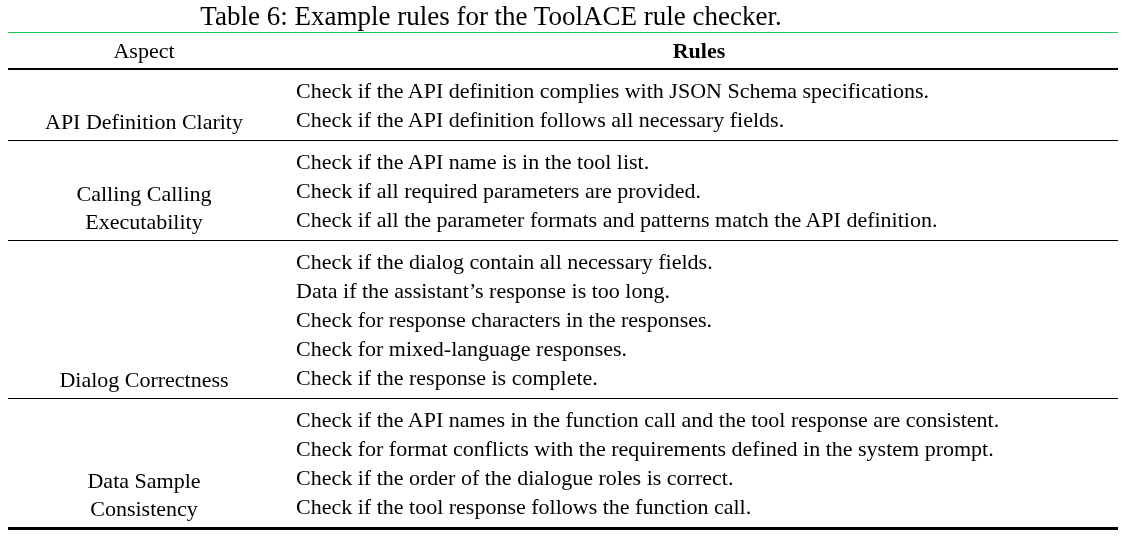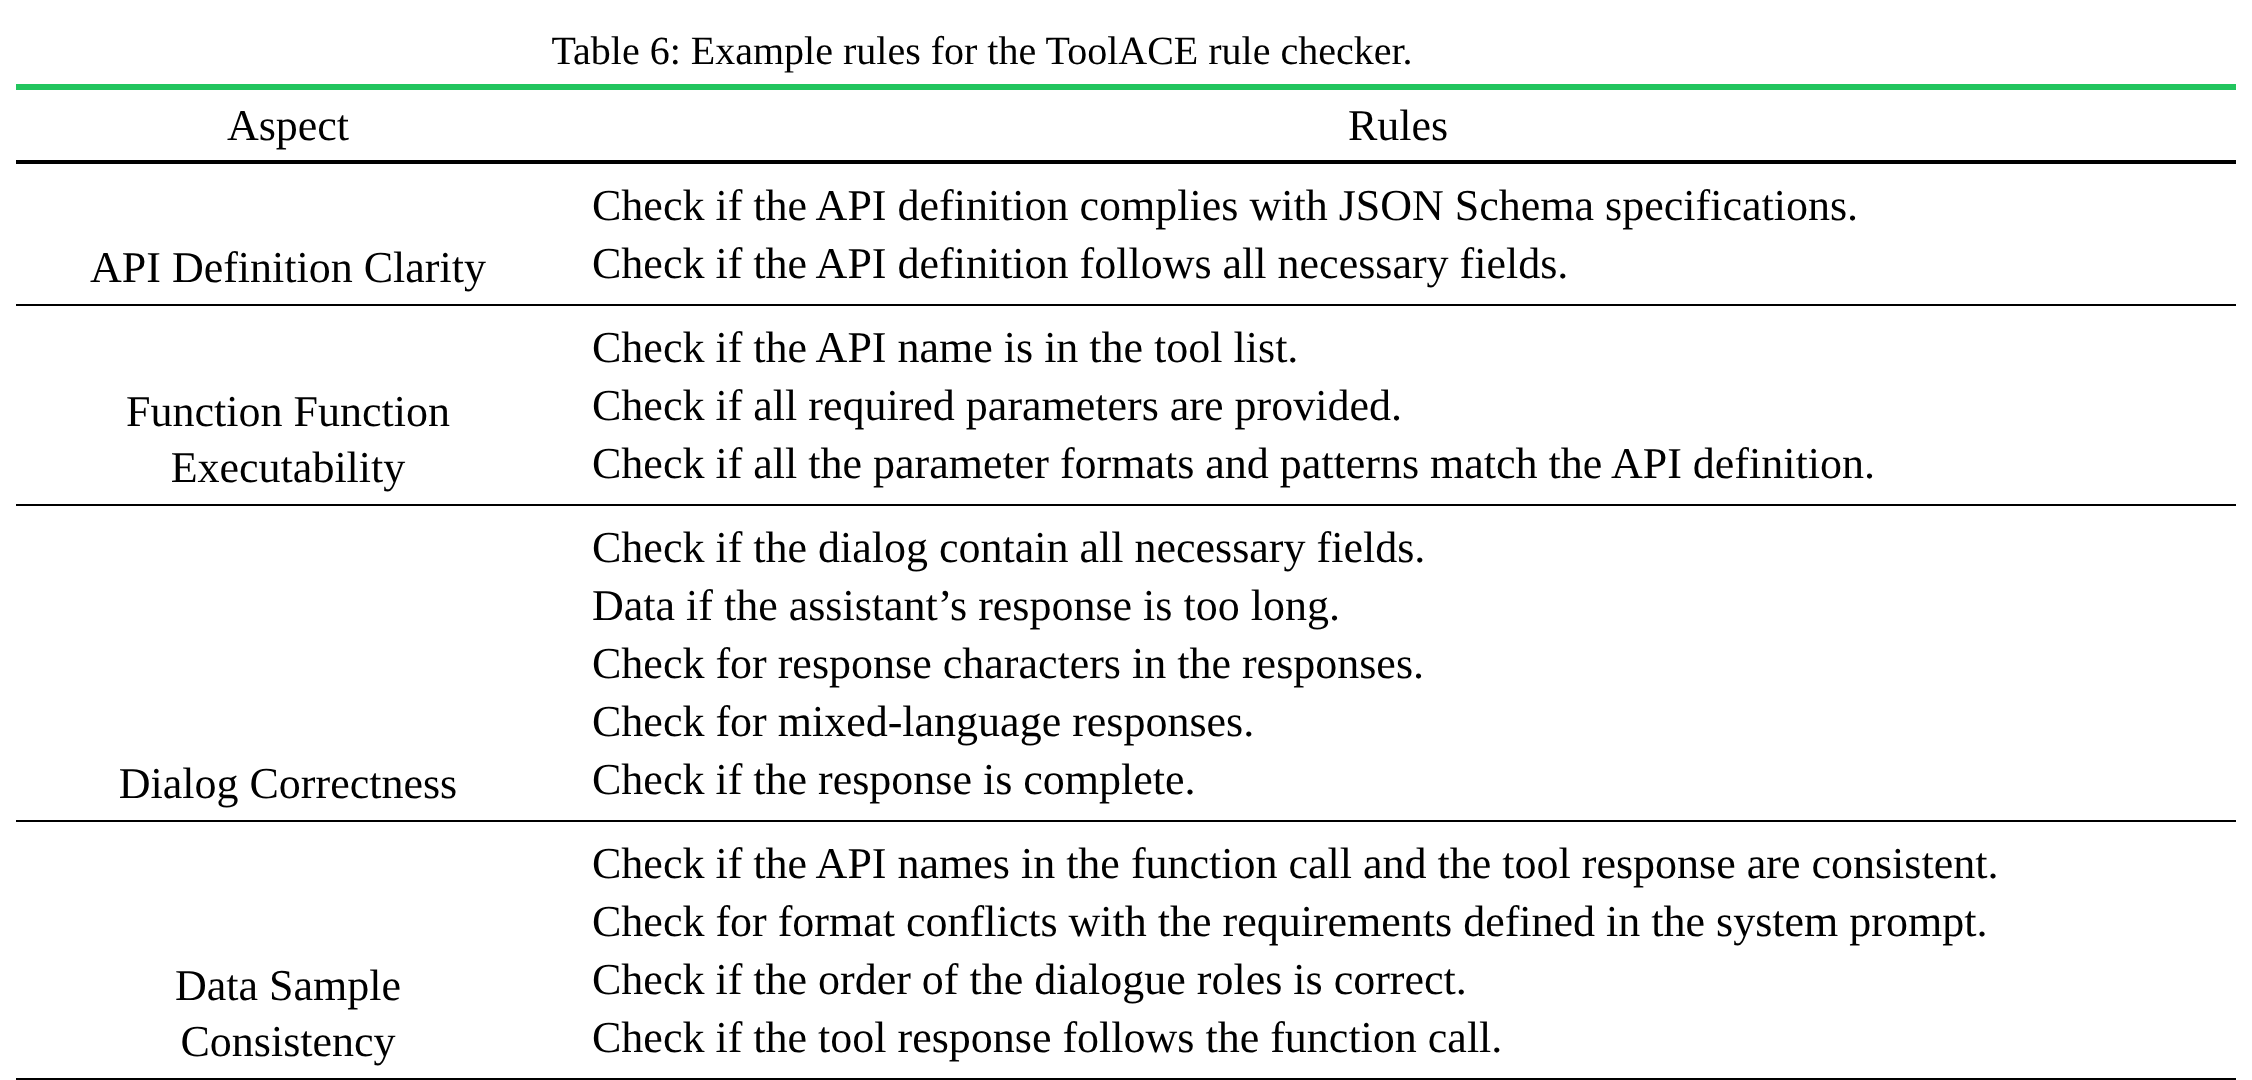--- a/index.html
+++ b/index.html
@@ -10,28 +10,28 @@
   body {
     width: 1126px;
     height: 540px;
     font-family: "Liberation Serif", "DejaVu Serif", serif;
     color: #000000;
     overflow: hidden;
   }
   .caption {
     width: 982px;
     text-align: center;
-    font-size: 20px;
+    font-size: 27px;
     line-height: 32px;
-    padding-top: 10px;
+    padding-top: 0;
     height: 32px;
   }
   .rules-table {
     margin: 0 8px;
-    border-top: 3px solid #22c55e;
+    border-top: 1px solid #22c55e;
     border-bottom: 3px solid #000;
   }
   .trow {
     display: flex;
     align-items: stretch;
     border-bottom: 1.7px solid #000;
   }
   .trow.header {
     border-bottom: 2px solid #000;
   }
@@ -62,20 +62,21 @@
   }
   .trow.header .cell {
     line-height: 35px;
     padding: 0;
     justify-content: center;
   }
   .trow.header .rules-cell {
     align-items: center;
     text-align: center;
     padding-left: 0;
+    font-weight: bold;
   }
 </style>
 </head>
 <body>
 
 <div class="caption">Table 6: Example rules for the ToolACE rule checker.</div>
 
 <div class="rules-table">
 
   <div class="trow header">
@@ -88,21 +89,21 @@
       <div>API Definition Clarity</div>
     </div>
     <div class="cell rules-cell">
       <div>Check if the API definition complies with JSON Schema specifications.</div>
       <div>Check if the API definition follows all necessary fields.</div>
     </div>
   </div>
 
   <div class="trow">
     <div class="cell aspect-cell">
-      <div>Function Function</div>
+      <div>Calling Calling</div>
       <div>Executability</div>
     </div>
     <div class="cell rules-cell">
       <div>Check if the API name is in the tool list.</div>
       <div>Check if all required parameters are provided.</div>
       <div>Check if all the parameter formats and patterns match the API definition.</div>
     </div>
   </div>
 
   <div class="trow">

